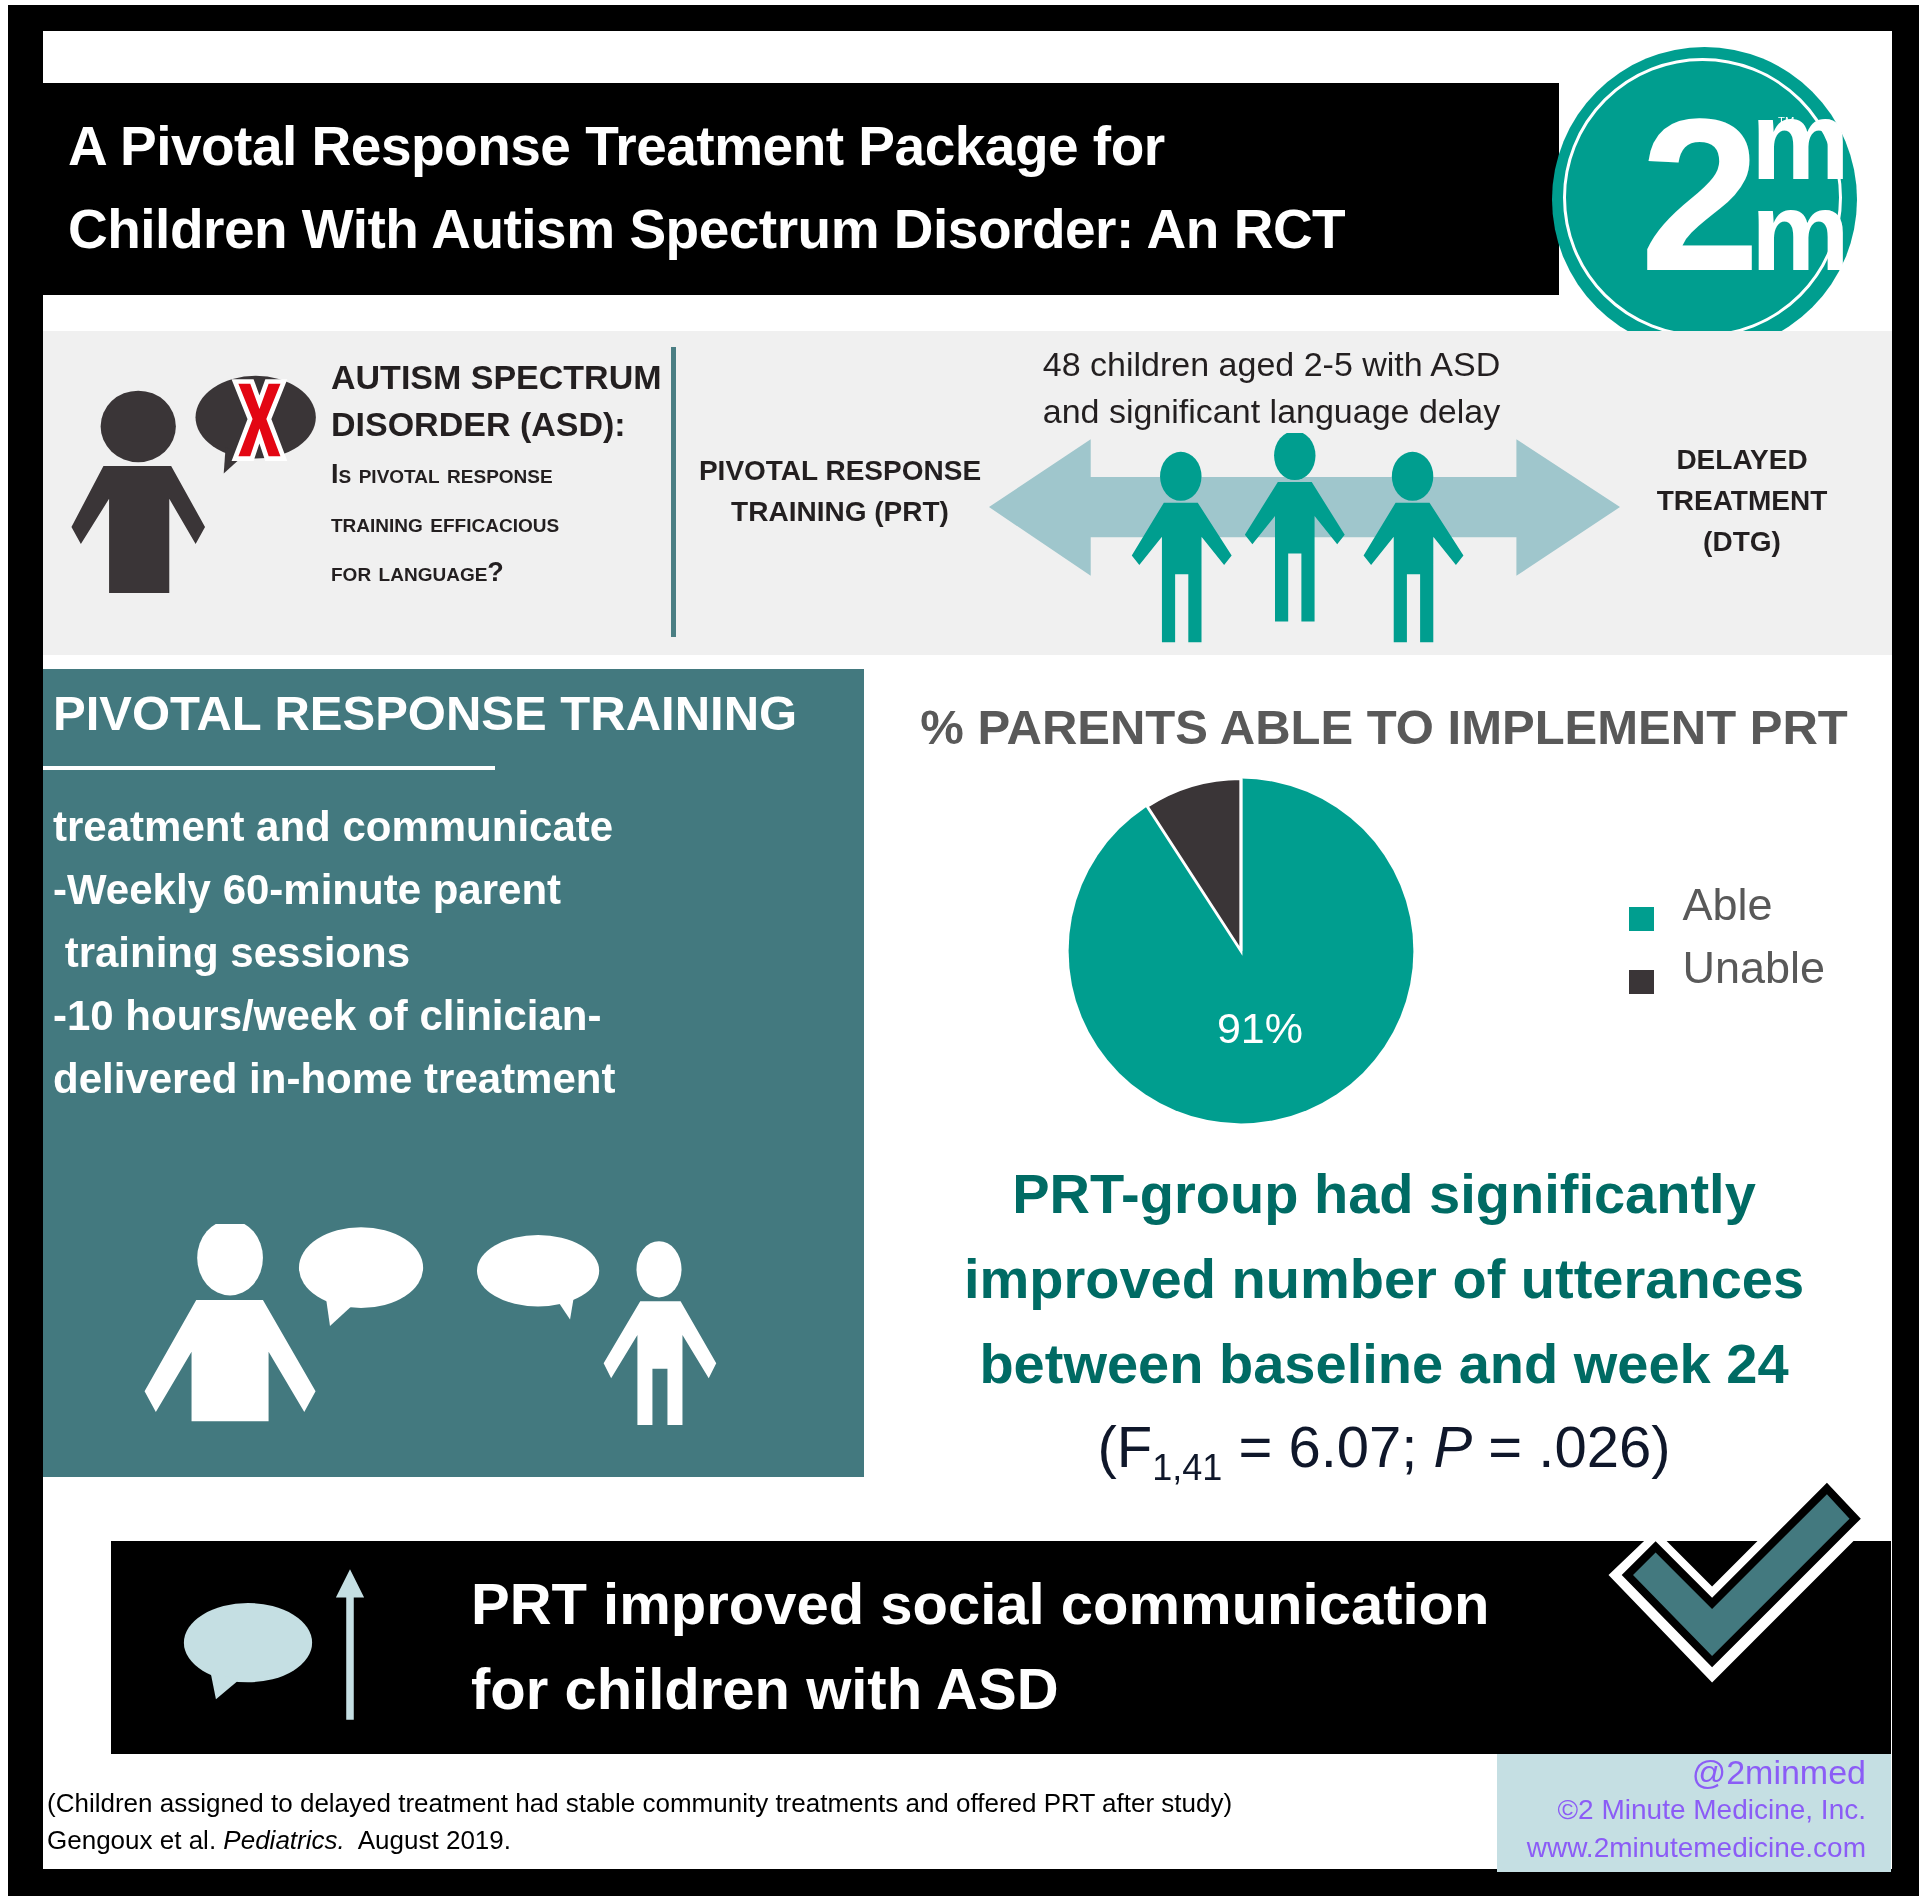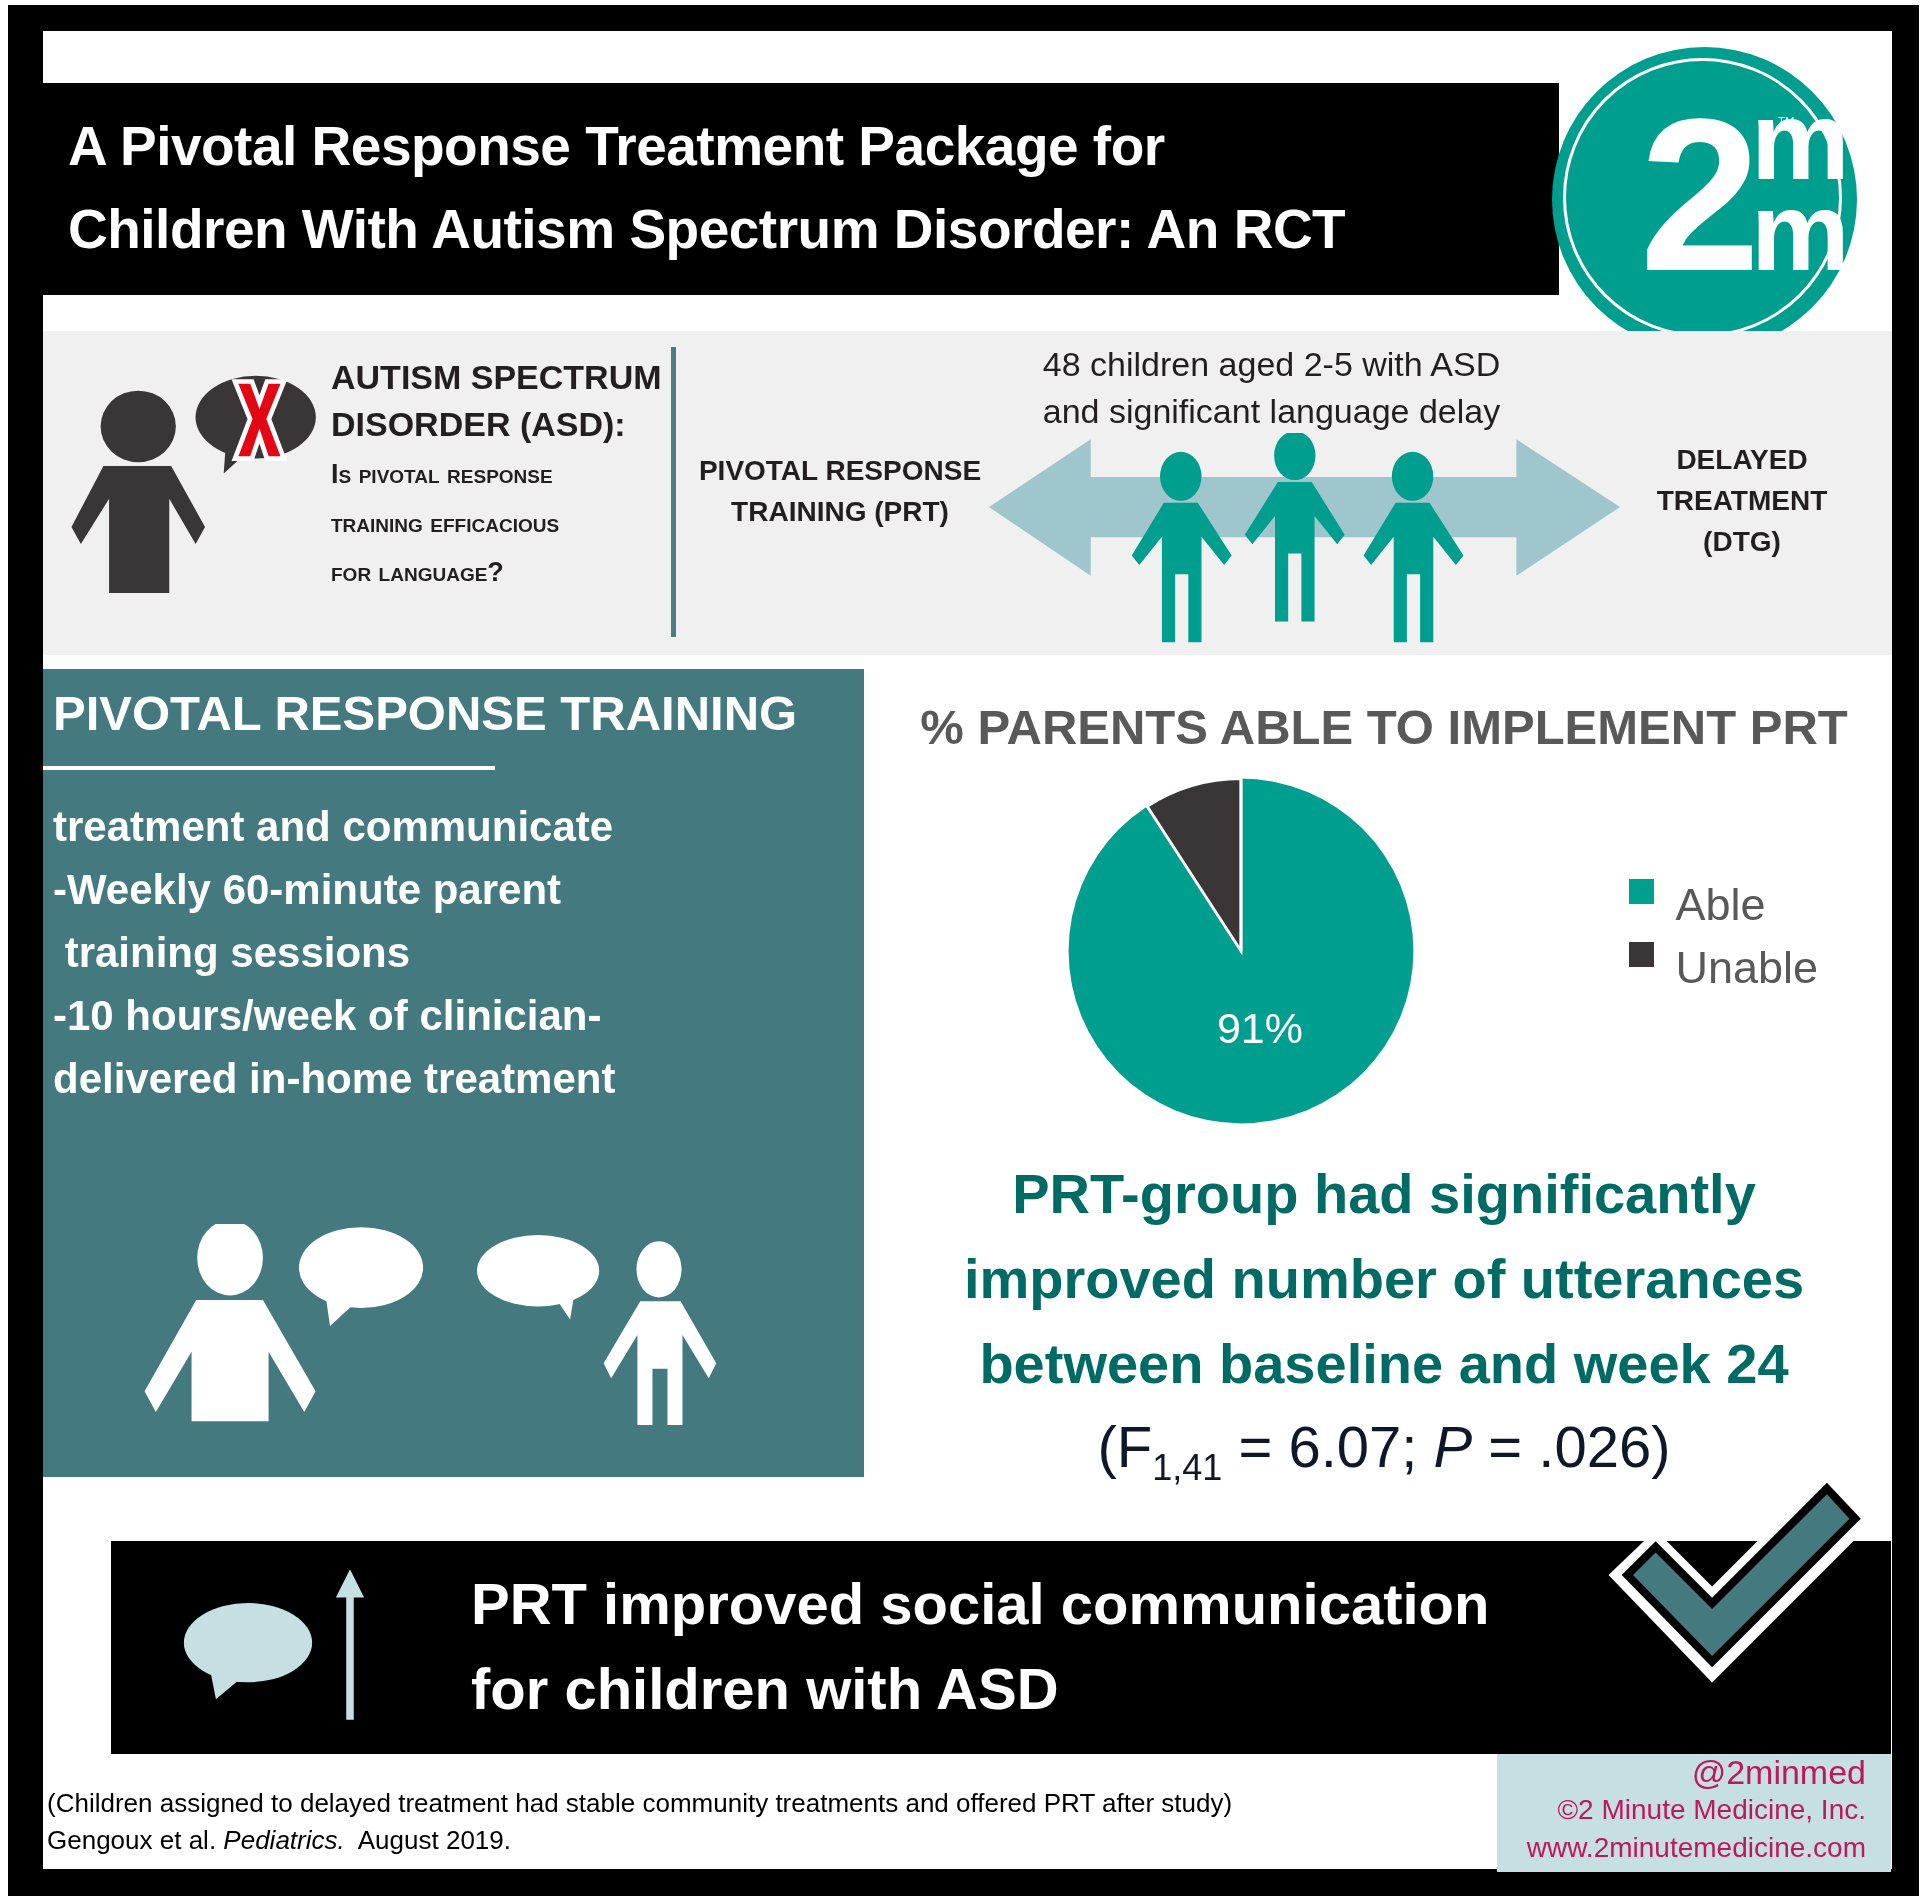--- a/index.html
+++ b/index.html
@@ -21,30 +21,30 @@
   .divider-v{left:671px;top:347px;width:4.7px;height:290px;background:#4A7E83;}
   .prt-label{left:680px;top:450px;width:320px;text-align:center;color:#231F20;font-weight:bold;font-size:28px;line-height:41px;}
   .dtg-label{left:1601px;top:439px;width:282px;text-align:center;color:#231F20;font-weight:bold;font-size:28px;line-height:41px;}
   .n-label{left:989px;top:341px;width:565px;text-align:center;color:#231F20;font-size:34px;line-height:47px;}
   .teal-panel{left:43px;top:669px;width:821px;height:808px;background:#43797F;}
   .prt-heading{left:53px;top:680px;width:810px;color:#fff;font-weight:bold;font-size:49px;line-height:66px;}
   .prt-rule{left:43px;top:766px;width:452px;height:3.8px;background:#fff;}
   .prt-list{left:53px;top:795px;width:810px;color:#fff;font-weight:bold;font-size:42px;line-height:63px;}
   .prt-list div{white-space:pre;}
   .chart-title{left:885px;top:697px;width:998px;text-align:center;color:#595959;font-weight:bold;font-size:49px;line-height:60px;}
-  .legend-item{font-size:45px;color:#595959;display:flex;align-items:flex-start;gap:22px;}
+  .legend-item{font-size:45px;color:#595959;display:flex;align-items:flex-end;gap:29px;}
   .legend-swatch{width:24.5px;height:24.5px;display:inline-block;}
   .finding{left:885px;top:1151px;width:998px;text-align:center;color:#006B64;font-weight:bold;font-size:56px;line-height:85px;}
   .stats{left:885px;top:1409px;width:998px;text-align:center;color:#0f172a;font-size:58px;line-height:75px;}
   .stats sub{font-size:36px;vertical-align:-13px;}
   .bottombar{left:111px;top:1541px;width:1780px;height:213px;background:#000;}
   .conclusion{left:471px;top:1561px;width:1130px;color:#fff;font-weight:bold;font-size:58px;line-height:85px;}
   .footnote{left:47px;top:1785px;width:1431px;color:#000;font-size:26px;line-height:37px;}
   .credit{left:1497px;top:1754px;width:394px;height:118px;background:#C5DFE3;}
-  .credit-text{left:1497px;top:1753px;width:369px;text-align:right;color:#be185d;font-size:28px;line-height:38px;}
+  .credit-text{left:1497px;top:1753px;width:369px;text-align:right;color:#8b5cf6;font-size:28px;line-height:38px;}
   .credit-text .handle{font-size:34px;}
 </style>
 </head>
 <body>
 
 <div class="abs frame"></div>
 <div class="abs inner"></div>
 
 <div class="abs titlebar"></div>
 <div class="abs title">

